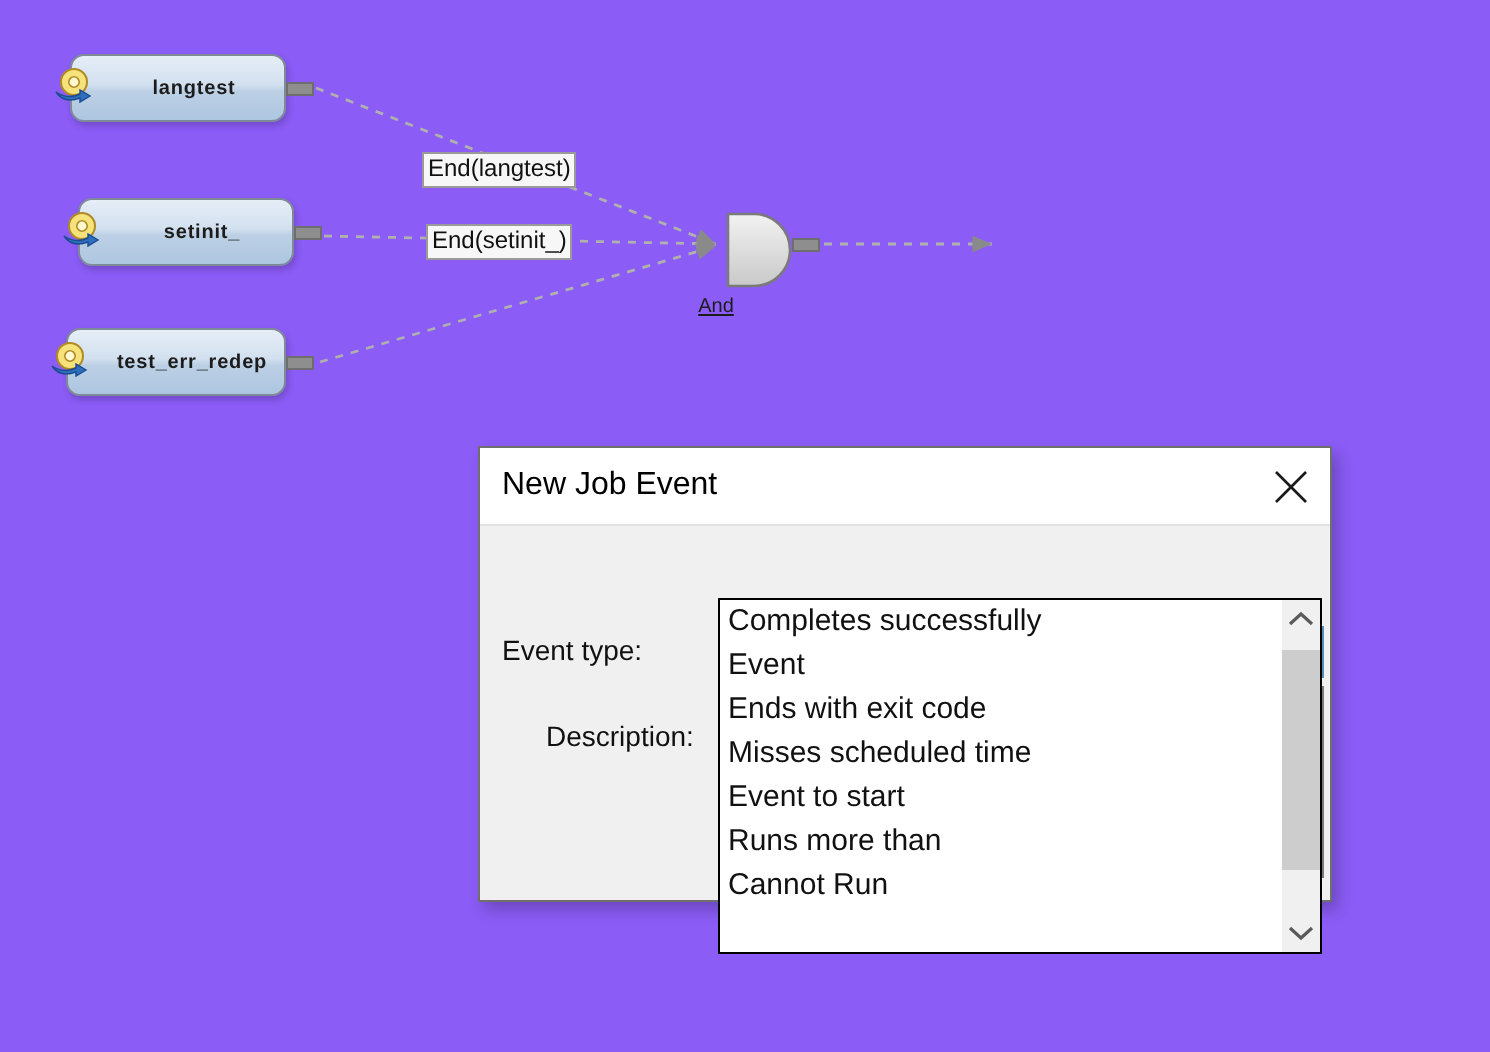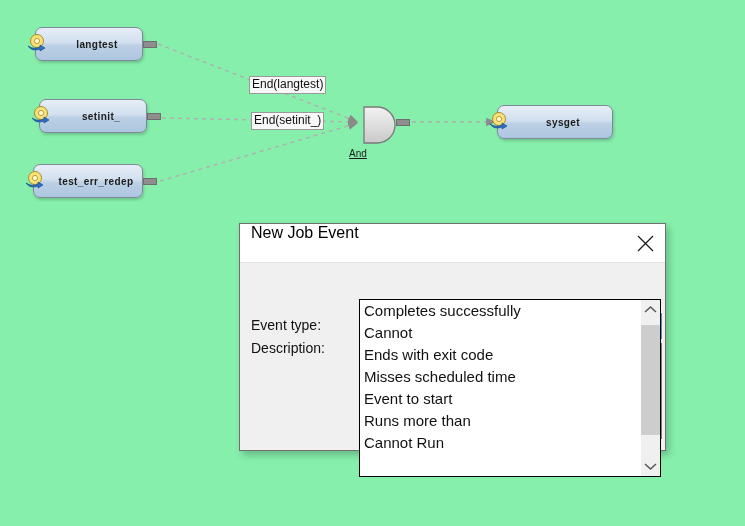--- a/index.html
+++ b/index.html
@@ -13,21 +13,21 @@
     font-family: "Liberation Sans", sans-serif;
     overflow: hidden;
     position: relative;
   }
 
   
   #canvas {
     position: absolute;
     left: 0; top: 0;
     width: 745px; height: 526px;
-    background: #86efac;
+    background: #8b5cf6;
   }
   #edges {
     position: absolute;
     left: 0; top: 0;
     width: 745px; height: 526px;
     pointer-events: none;
   }
 
   
   .node {
@@ -85,40 +85,40 @@
   
   .edge-label {
     position: absolute;
     background: #f7f7f7;
     border: 1px solid #9a9a9a;
     font-size: 12px;
     color: #111;
     padding: 0px 2px 1px 2px;
     line-height: 15px;
     white-space: nowrap;
-    margin-left: 38px;
   }
 
   
   #dialog {
     position: absolute;
     left: 239px;
     top: 223px;
     width: 427px;
     height: 228px;
     background: #f0f0f0;
     border: 1px solid #6f6f6f;
     box-shadow: 3px 4px 7px rgba(0,0,0,0.22);
     box-sizing: border-box;
   }
   #dialog-titlebar {
     height: 39px;
     background: #ffffff;
     border-bottom: 1px solid #e2e2e2;
     display: flex;
+    align-items: center;
     justify-content: space-between;
     box-sizing: border-box;
   }
   #dialog-title {
     font-size: 16px;
     color: #000;
     padding-left: 11px;
     font-family: "Liberation Sans", sans-serif;
   }
   #dialog-close {
@@ -133,21 +133,21 @@
     position: relative;
     height: 187px;
   }
   .field-label {
     position: absolute;
     font-size: 14px;
     color: #111;
     left: 11px;
   }
   #label-event-type { top: 54px; }
-  #label-description { top: 77px; }
+  #label-description { top: 97px; margin-left: 22px; }
 
   
   #combo {
     position: absolute;
     left: 120px;
     top: 50px;
     width: 302px;
     height: 26px;
     background: #cde0f2;
     border: 1px solid #5a8cb8;
@@ -289,30 +289,20 @@
       <svg width="22" height="22" viewBox="0 0 22 22" xmlns="http://www.w3.org/2000/svg">
         <circle cx="11" cy="9" r="6.5" fill="#f6e27a" stroke="#b08b25" stroke-width="1"></circle>
         <circle cx="11" cy="9" r="2.6" fill="#fff8d0" stroke="#b08b25" stroke-width="0.8"></circle>
         <path d="M2,14 q6,4 12,1 l0,-2 l5,3 l-5,3 l0,-2 q-8,3 -12,-3 z" fill="#2f6fc0" stroke="#1b4c8f" stroke-width="0.7"></path>
       </svg>
     </span>
     <span class="node-label">test_err_redep</span>
     <span class="node-stub" style="right:-15px; top:13px;"></span>
   </div>
 
-  <div class="node" style="left:497px; top:105px; width:116px;">
-    <span class="node-icon">
-      <svg width="22" height="22" viewBox="0 0 22 22" xmlns="http://www.w3.org/2000/svg">
-        <circle cx="11" cy="9" r="6.5" fill="#f6e27a" stroke="#b08b25" stroke-width="1"></circle>
-        <circle cx="11" cy="9" r="2.6" fill="#fff8d0" stroke="#b08b25" stroke-width="0.8"></circle>
-        <path d="M2,14 q6,4 12,1 l0,-2 l5,3 l-5,3 l0,-2 q-8,3 -12,-3 z" fill="#2f6fc0" stroke="#1b4c8f" stroke-width="0.7"></path>
-      </svg>
-    </span>
-    <span class="node-label">sysget</span>
-  </div>
 
   <div class="gate" style="left:362px; top:105px;">
     <svg width="34" height="40" viewBox="0 0 34 40" xmlns="http://www.w3.org/2000/svg">
       <defs>
         <linearGradient id="gateGrad" x1="0" y1="0" x2="0" y2="1">
           <stop offset="0%" stop-color="#f2f2f2"></stop>
           <stop offset="100%" stop-color="#c9c9c9"></stop>
         </linearGradient>
       </defs>
       <path d="M2,2 L15,2 A18,18 0 0 1 15,38 L2,38 Z" fill="url(#gateGrad)" stroke="#7a7a7a" stroke-width="1.3"></path>
@@ -350,21 +340,21 @@
           <polyline points="1,2 6.5,7 12,2" fill="none" stroke="#7b8c9c" stroke-width="1.3"></polyline>
         </svg>
       </span>
     </div>
   </div>
 </div>
 
 <div id="dropdown">
   <div id="dropdown-items">
     <div class="dd-item">Completes successfully</div>
-    <div class="dd-item">Cannot</div>
+    <div class="dd-item">Event</div>
     <div class="dd-item">Ends with exit code</div>
     <div class="dd-item">Misses scheduled time</div>
     <div class="dd-item">Event to start</div>
     <div class="dd-item">Runs more than</div>
     <div class="dd-item">Cannot Run</div>
   </div>
   <div id="dropdown-scrollbar">
     <div class="sb-arrow">
       <svg width="13" height="9" viewBox="0 0 13 9" xmlns="http://www.w3.org/2000/svg">
         <polyline points="1,7 6.5,2 12,7" fill="none" stroke="#5a5a5a" stroke-width="1.6"></polyline>

